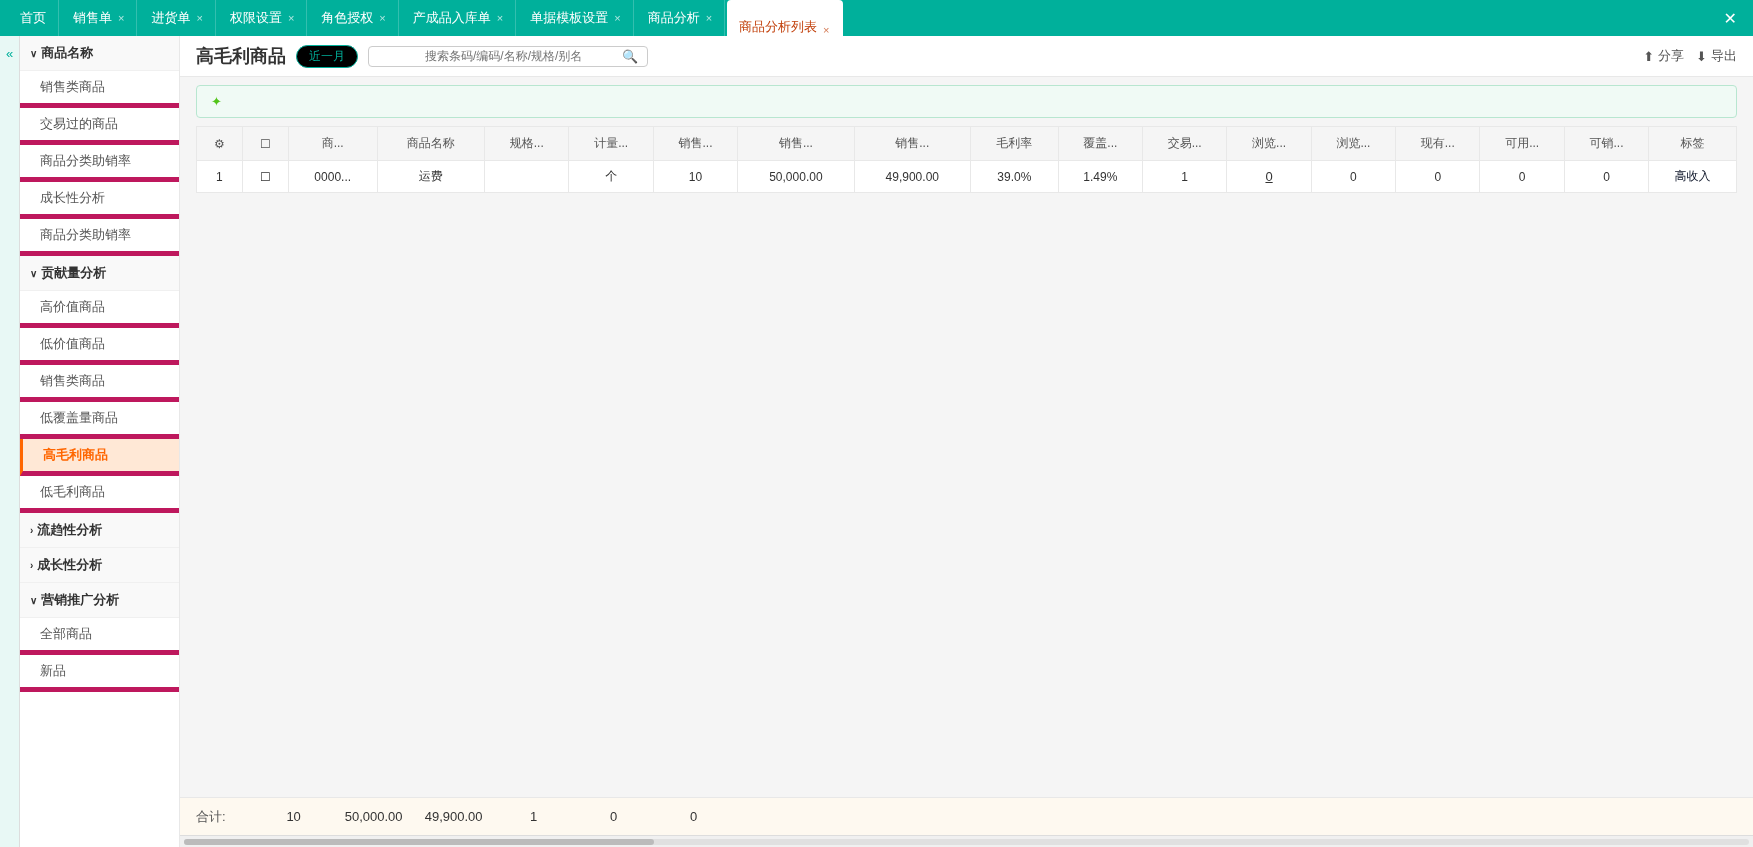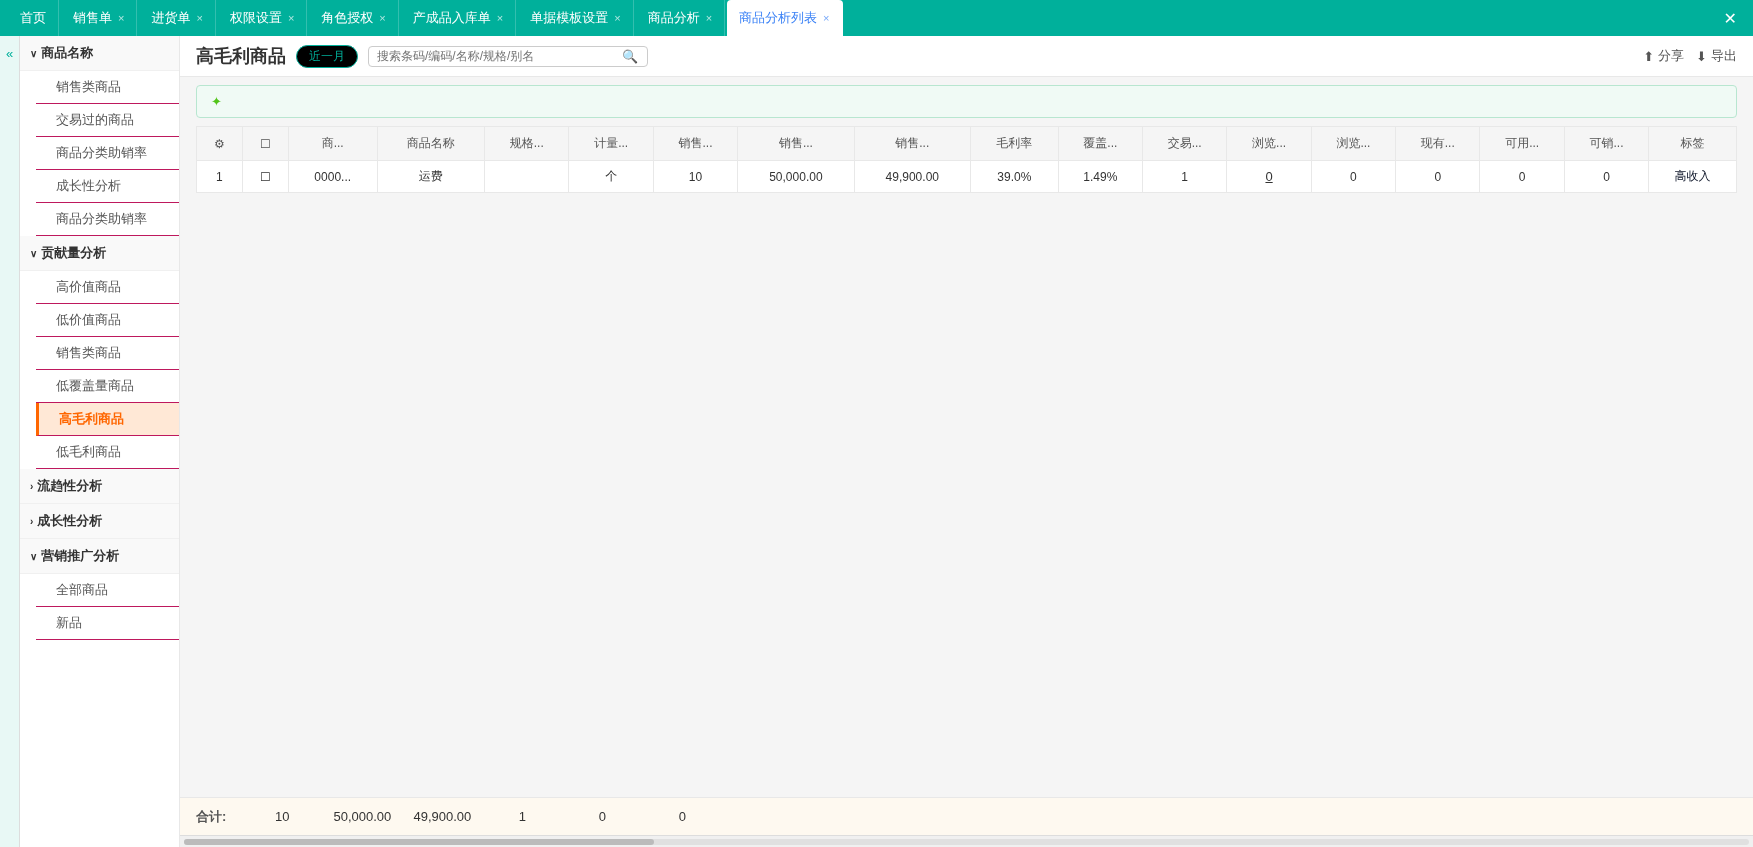--- a/index.html
+++ b/index.html
@@ -14,21 +14,21 @@
       padding: 0 8px;
       gap: 2px;
       position: relative;
     }
     .nav-tab {
       display: flex; align-items: center; padding: 0 12px; height: 36px;
       color: #fff; cursor: pointer; white-space: nowrap; font-size: 13px;
       border-right: 1px solid rgba(255,255,255,0.2);
     }
     .nav-tab.active {
-      background: #fff; color: #3b82f6; border-radius: 4px 4px 0 0;
+      background: #fff; color: #c2410c; border-radius: 4px 4px 0 0; align-items: flex-end;
     }
     .nav-tab .close-x { margin-left: 6px; font-size: 11px; opacity: 0.7; }
     .nav-close-window {
       margin-left: auto; color: #fff; cursor: pointer; font-size: 16px; padding: 0 8px;
     }
 
     
     .main-layout {
       display: flex;
       height: calc(847px - 36px);
@@ -43,21 +43,21 @@
       flex-shrink: 0;
     }
     .sidebar-section-header {
       display: flex; align-items: center; padding: 8px 10px;
       color: #333; font-weight: 600; cursor: pointer;
       background: #f9f9f9; border-bottom: 1px solid #f0f0f0;
     }
     .sidebar-section-header .arrow { margin-right: 4px; font-size: 10px; }
     .sidebar-item {
       padding: 7px 10px 7px 20px;
-      color: #555; cursor: pointer; border-bottom: 1px solid #be185d; margin-left: 16px;
+      color: #555; cursor: pointer; border-bottom: 5px solid #be185d;
     }
     .sidebar-item.active {
       background: #ffe8d6; color: #f60; font-weight: 600;
       border-left: 3px solid #f60;
     }
     .sidebar-collapse-btn {
       width: 20px; background: #e8f8f5; cursor: pointer;
       display: flex; align-items: flex-start; justify-content: center;
       padding-top: 10px; color: #00b09b; border-right: 1px solid #ddd;
       font-size: 14px; flex-shrink: 0;
@@ -76,21 +76,21 @@
     .page-title { font-size: 18px; font-weight: 700; color: #333; }
     .filter-btn {
       background: #000000; border: 1px solid #00b09b; color: #00b09b;
       border-radius: 12px; padding: 2px 12px; cursor: pointer; font-size: 12px;
     }
     .search-box {
       display: flex; align-items: center; border: 1px solid #ccc;
       border-radius: 4px; padding: 2px 8px; background: #fff; flex: 1; max-width: 280px;
     }
     .search-box input {
-      border: none; outline: none; font-size: 12px; color: #8b5cf6; width: 100%;
+      border: none; outline: none; font-size: 12px; color: #8b5cf6; width: 100%; margin-left: 48px;
     }
     .header-actions { margin-left: auto; display: flex; gap: 12px; }
     .action-btn {
       display: flex; align-items: center; gap: 4px;
       color: #555; cursor: pointer; font-size: 13px;
     }
 
     
     .info-bar {
       background: #f0faf5; border: 1px solid #b8e6d0; margin: 8px 16px;
@@ -119,21 +119,21 @@
       text-align: center; font-size: 12px;
     }
     .tag-high { color: #0f172a; font-weight: 400; }
 
     
     .footer-summary {
       background: #fef9f0; border-top: 1px solid #e8e8e8;
       padding: 8px 16px; display: flex; align-items: center;
       font-size: 13px; color: #333; min-height: 38px;
     }
-    .footer-label { color: #555; margin-right: 16px; font-weight: 700; }
+    .footer-label { color: #555; margin-right: 28px; font-weight: 400; }
     .footer-cells {
       display: flex; gap: 0; flex: 1;
     }
     .footer-cell {
       padding: 0 8px; text-align: center; min-width: 80px;
     }
 
     
     .scrollbar-area {
       height: 12px; background: #f0f0f0; border-top: 1px solid #ddd;

